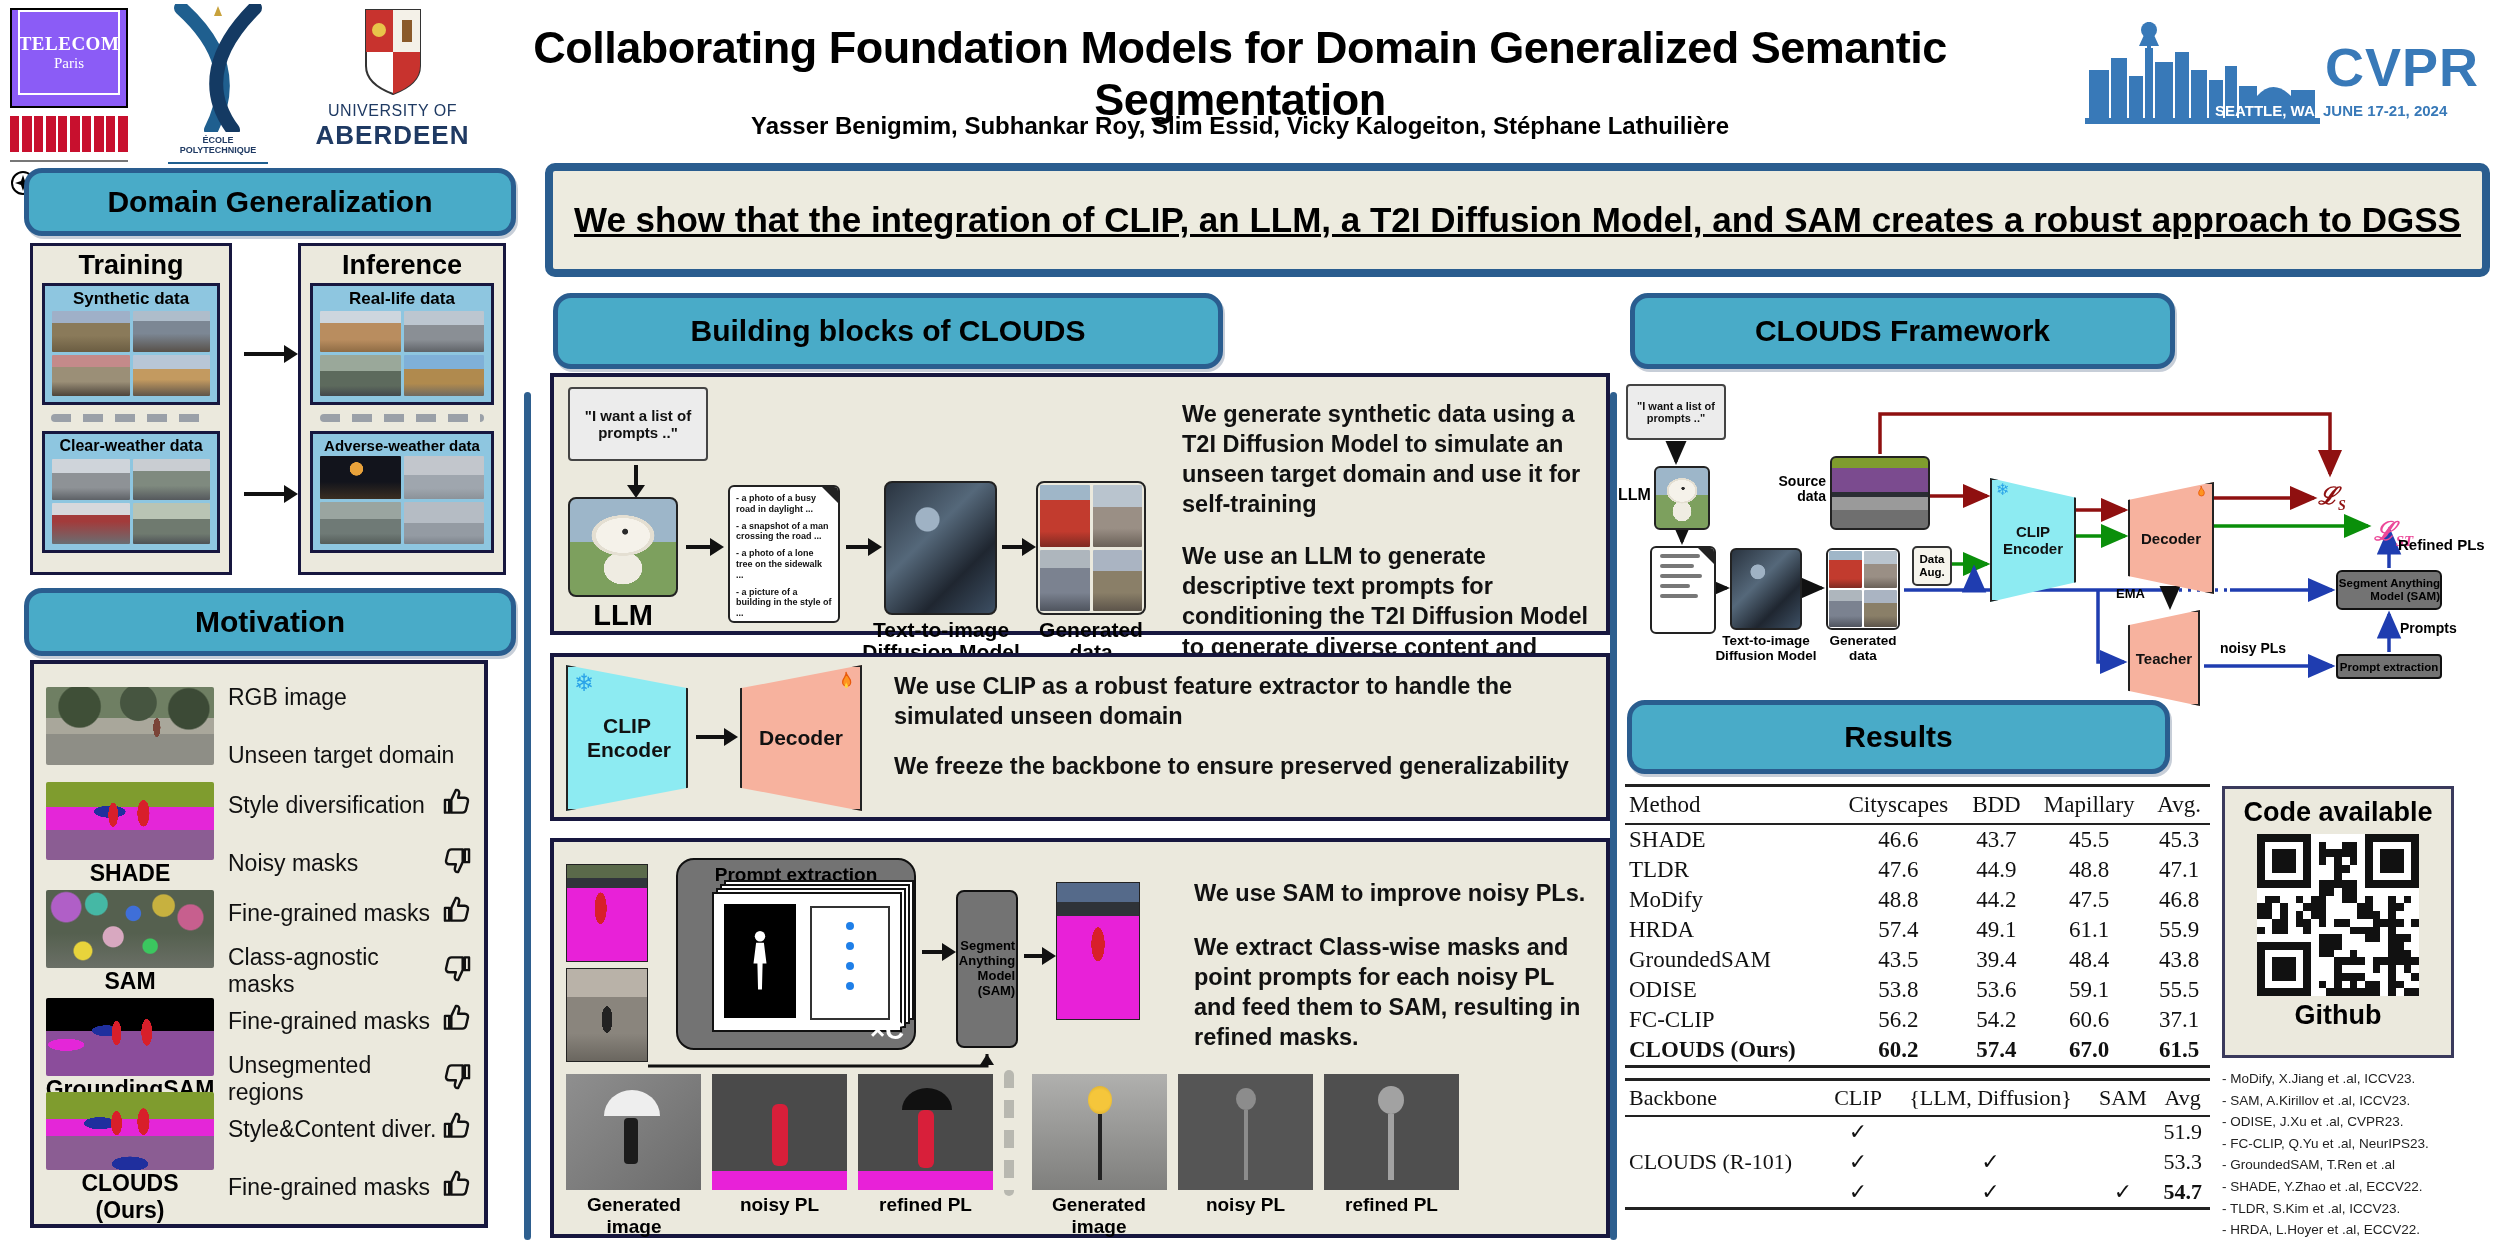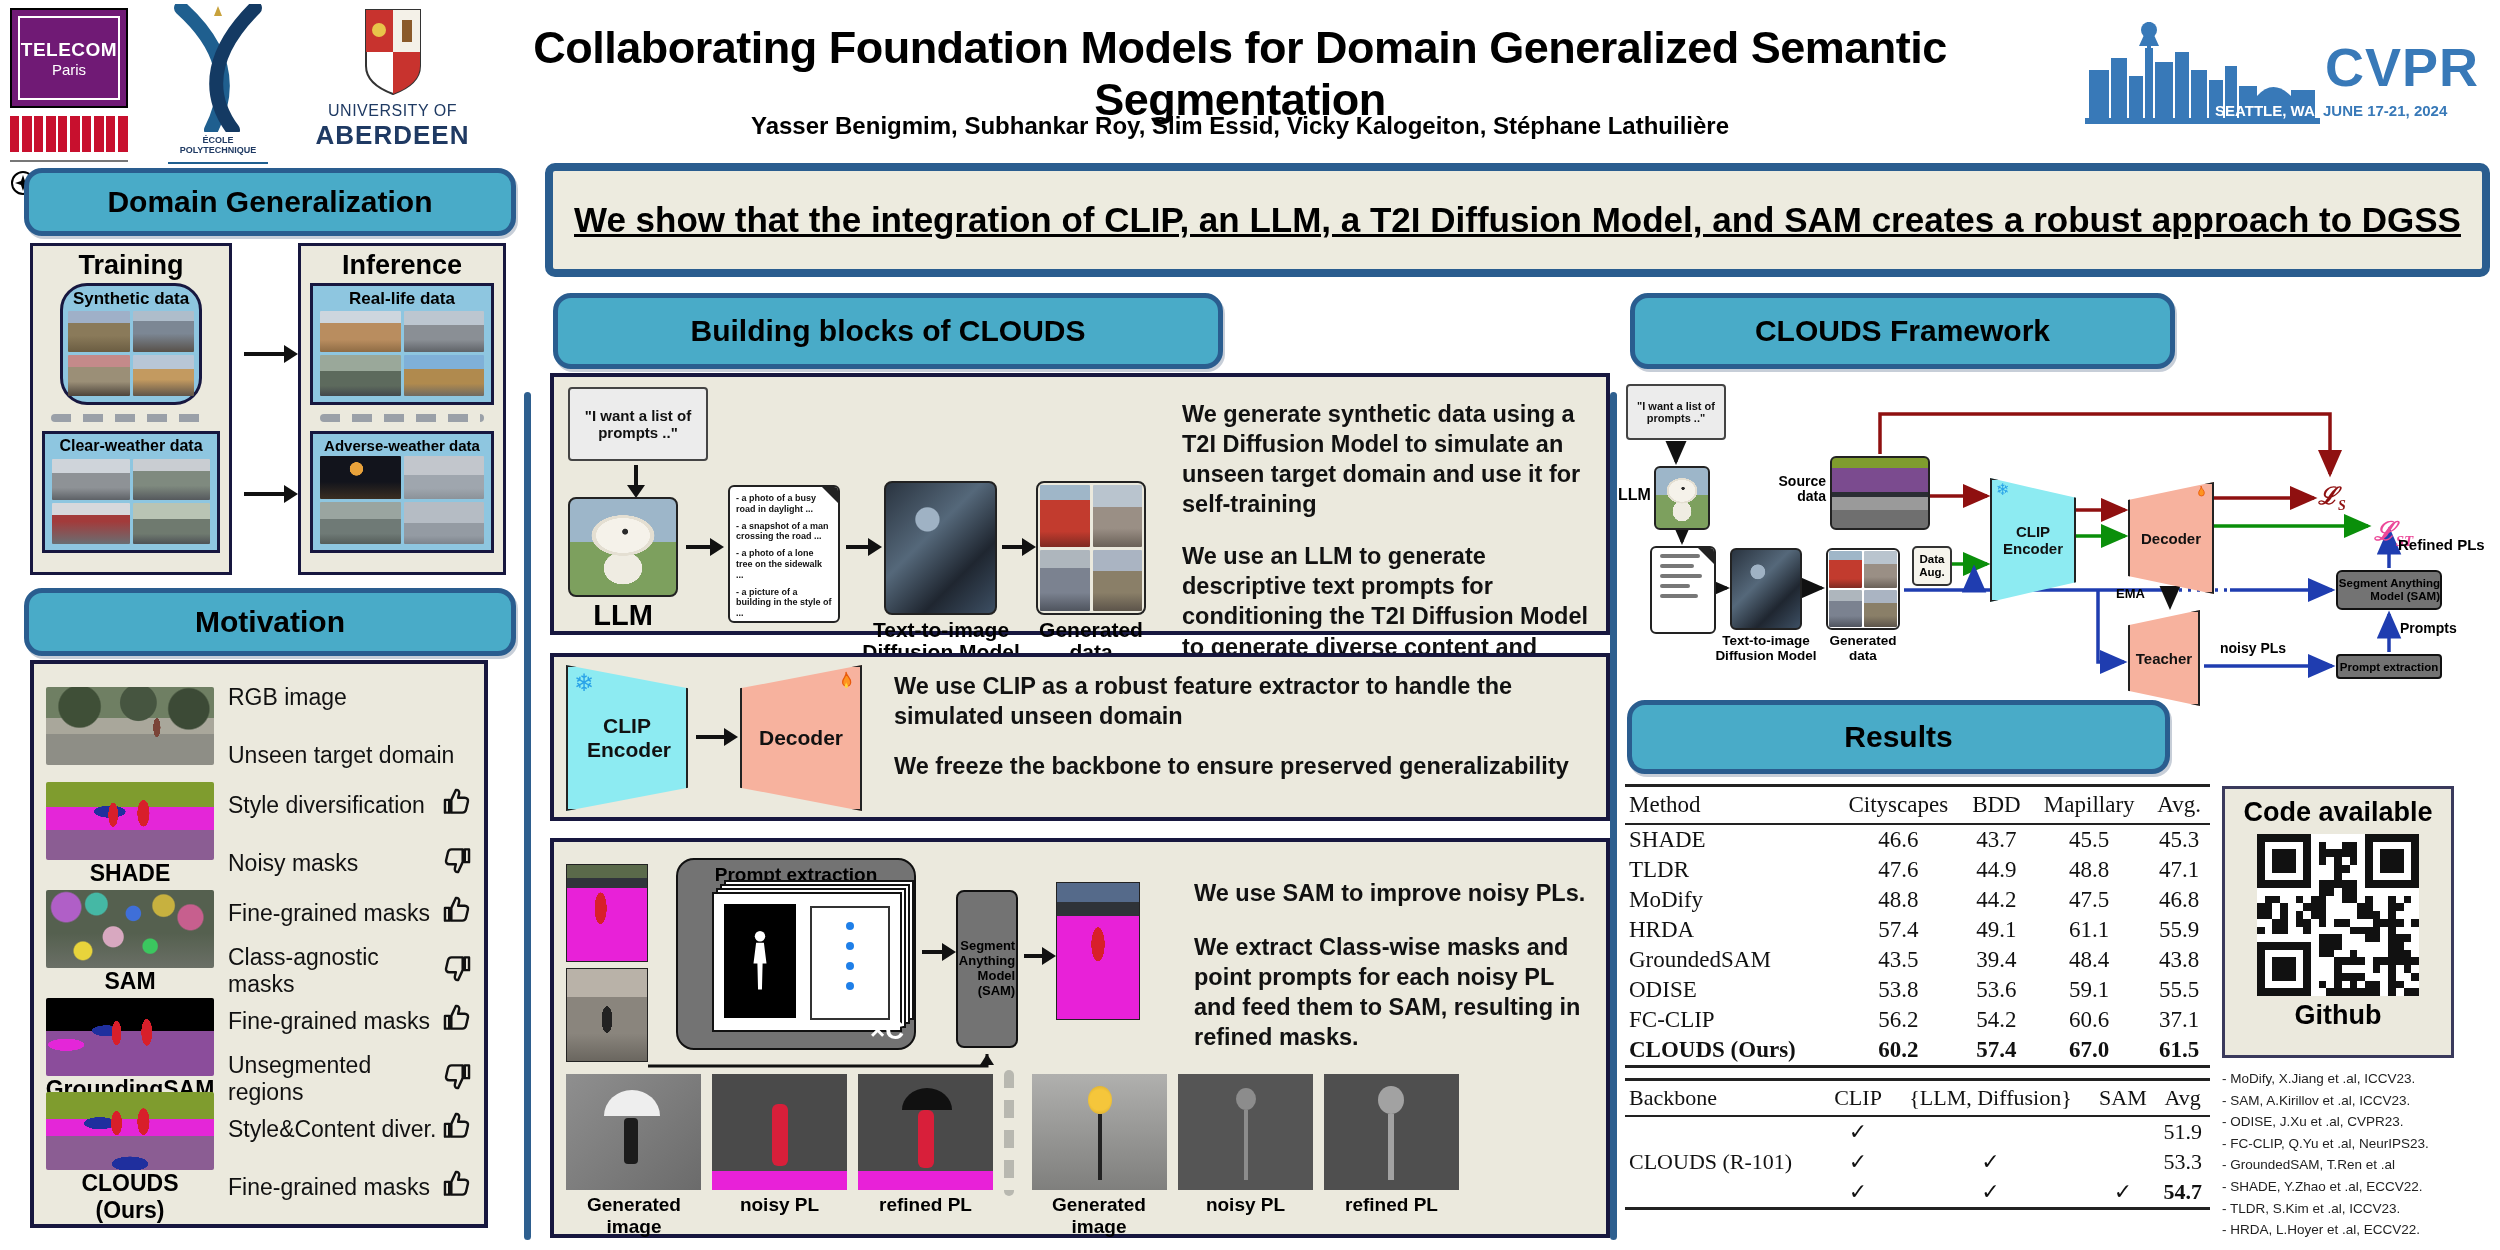--- a/index.html
+++ b/index.html
@@ -6,21 +6,21 @@
   #poster{position:relative;width:2500px;height:1250px;background:#ffffff;font-family:"Liberation Sans",sans-serif;overflow:hidden;}
   .abs{position:absolute;}
   .sec-head{background:#49abc8;border:5px solid #2a5d8f;border-radius:18px;display:flex;align-items:center;justify-content:center;font-weight:bold;color:#000;box-shadow:2px 3px 0 rgba(30,60,100,.25);}
   .panel{background:#ebe9dd;border:4px solid #17173f;box-sizing:border-box;}
   .vline{background:#2e5f8f;border-radius:4px;width:7px;}
   .harrow{height:4px;background:#111;}
   .harrow:after{content:"";position:absolute;right:-12px;top:-7px;border-left:14px solid #111;border-top:9px solid transparent;border-bottom:9px solid transparent;}
   .varrow{width:4px;background:#111;}
   .varrow:after{content:"";position:absolute;bottom:-11px;left:-7px;border-top:13px solid #111;border-left:9px solid transparent;border-right:9px solid transparent;}
   
-  .telecom-box{background:#701a75;color:#fff;border:2px solid #000;box-sizing:border-box;display:flex;flex-direction:column;align-items:center;justify-content:center;}
+  .telecom-box{background:#8b5cf6;color:#fff;border:2px solid #000;box-sizing:border-box;display:flex;flex-direction:column;align-items:center;justify-content:flex-start;font-family:Liberation Serif, serif;}
   .telecom-inner{border:2px solid #fff;width:86%;height:84%;display:flex;flex-direction:column;align-items:center;justify-content:center;}
   .red-art{background:repeating-linear-gradient(90deg,#c8102e 0 9px,#fff 9px 12px,#c8102e 12px 22px,#fff 22px 24px);}
   .ipp{display:flex;align-items:center;gap:6px;font-weight:bold;letter-spacing:1px;}
   .navy{color:#1f3a63;}
   
   .data-card{background:#8ec6e0;border:3px solid #17173f;box-sizing:border-box;display:flex;flex-direction:column;align-items:center;}
   .mosaic{display:flex;flex-wrap:wrap;gap:3px;width:92%;flex:1;margin-bottom:6px;}
   .mosaic .c{flex:1 1 45%;border-radius:1px;}
   .m-syn .c:nth-child(1){background:linear-gradient(180deg,#9fb0c8 0 30%,#8a7a5a 30% 60%,#6b5d42 100%);}
   .m-syn .c:nth-child(2){background:linear-gradient(180deg,#aebdcb 0 25%,#7c8794 25% 55%,#58514a 100%);}
@@ -175,21 +175,21 @@
 
   <div class="abs vline" style="left:524px;top:392px;height:848px;"></div>
   <div class="abs vline" style="left:1610px;top:392px;height:848px;"></div>
 
   <div class="abs sec-head" style="left:24px;top:168px;width:482px;height:58px;font-size:30px;">
     <span>Domain Generalization</span>
   </div>
 
   <div class="abs panel" style="left:30px;top:243px;width:202px;height:332px;border-width:3px;display:flex;flex-direction:column;align-items:center;">
     <div style="font-size:27px;font-weight:800;margin:4px 0 2px;">Training</div>
-    <div class="data-card" style="width:142px;height:122px;border-radius:27px;">
+    <div class="data-card" style="width:178px;height:122px;">
       <div style="font-size:17px;font-weight:800;margin:3px 0 2px;">Synthetic data</div>
       <div class="mosaic m-syn">
           <div class="c"></div>
           <div class="c"></div>
           <div class="c"></div>
           <div class="c"></div>
         </div>
     </div>
     <div class="dashes" style="width:160px;margin:9px 0;"></div>
     <div class="data-card" style="width:178px;height:122px;">

